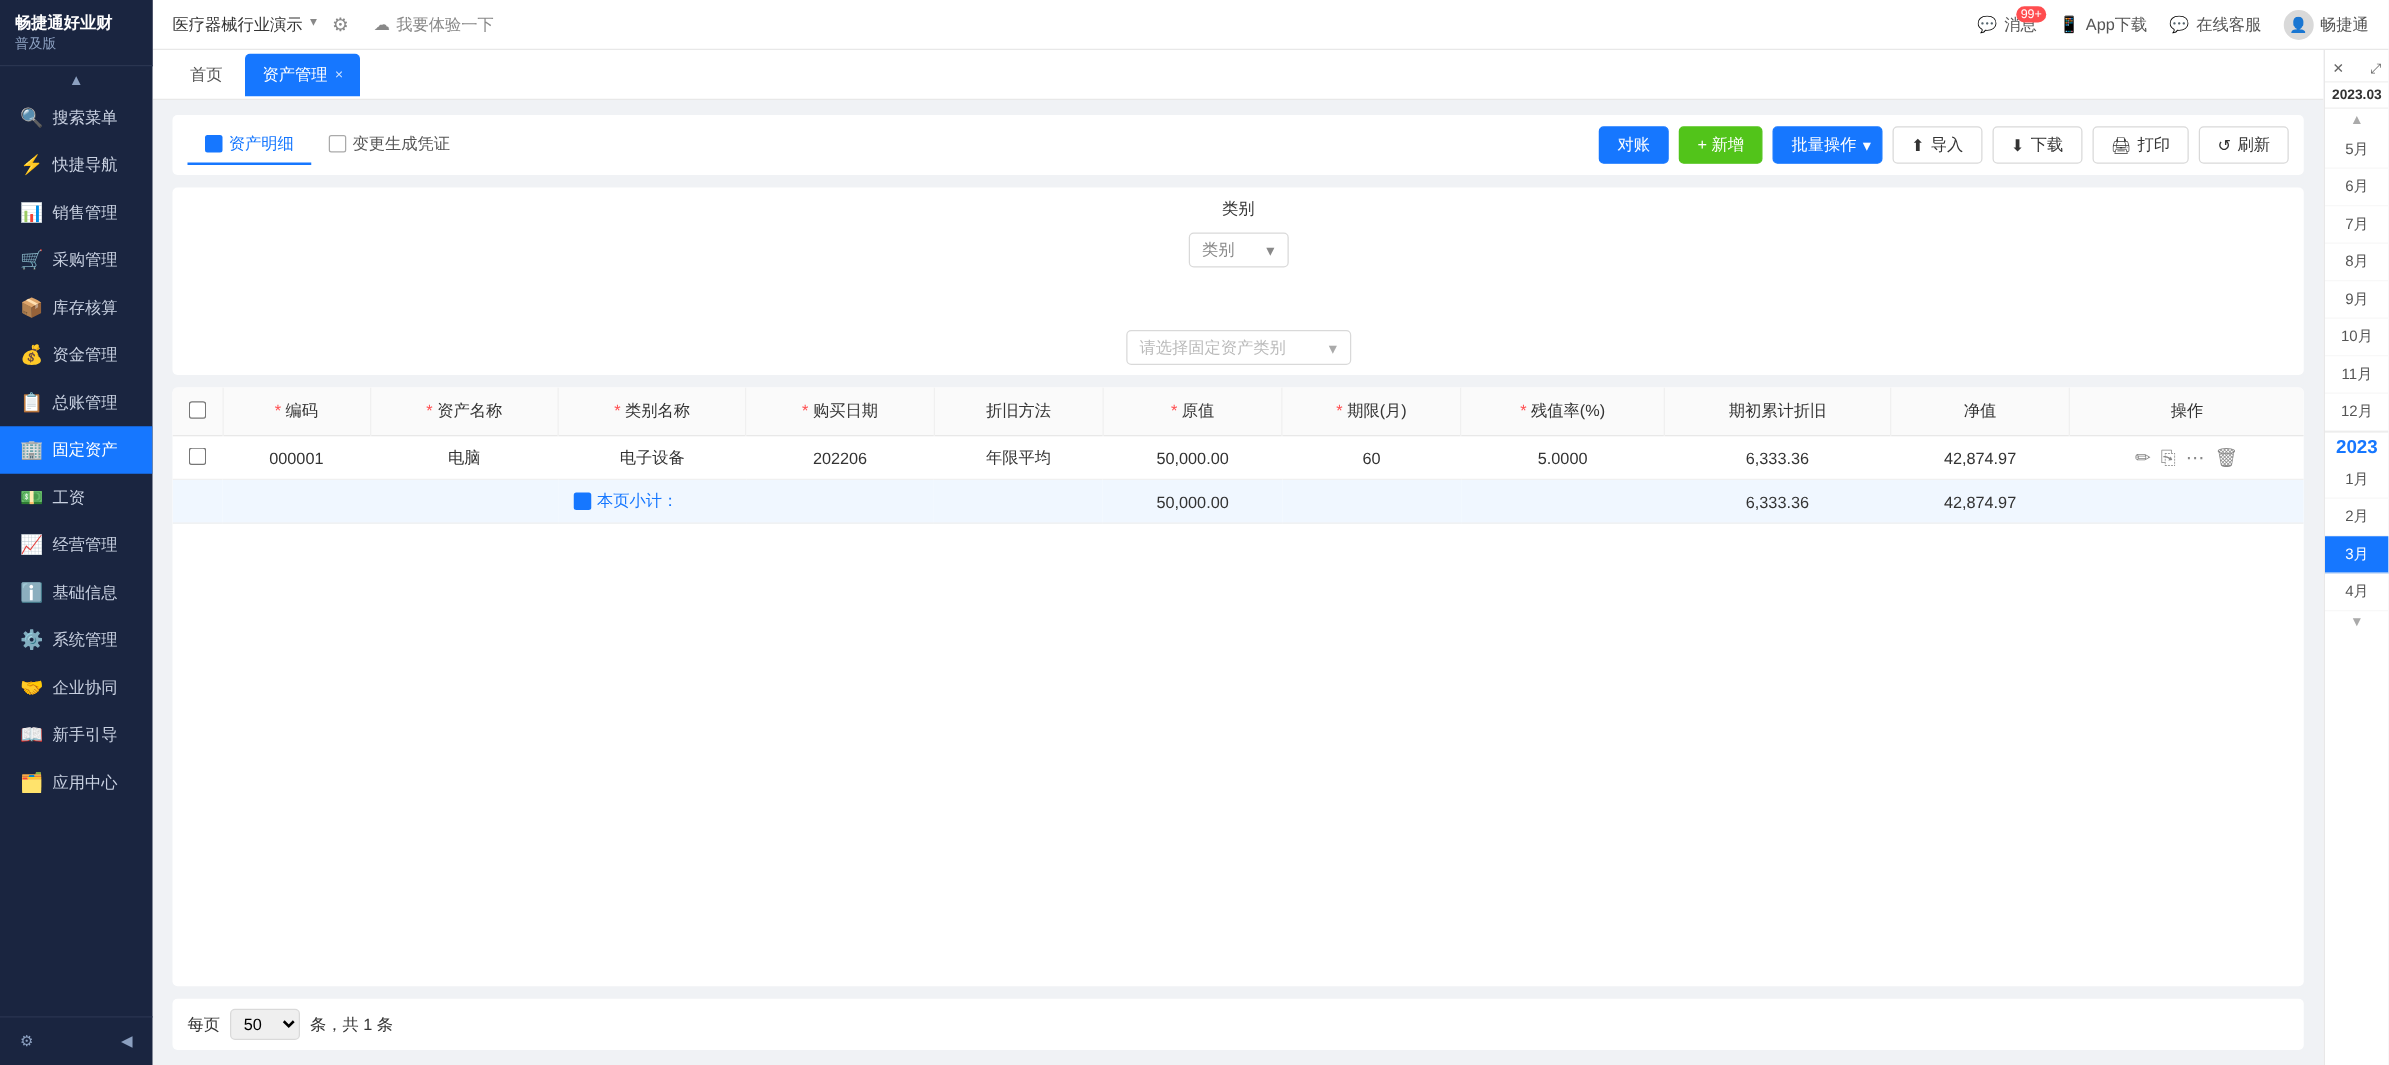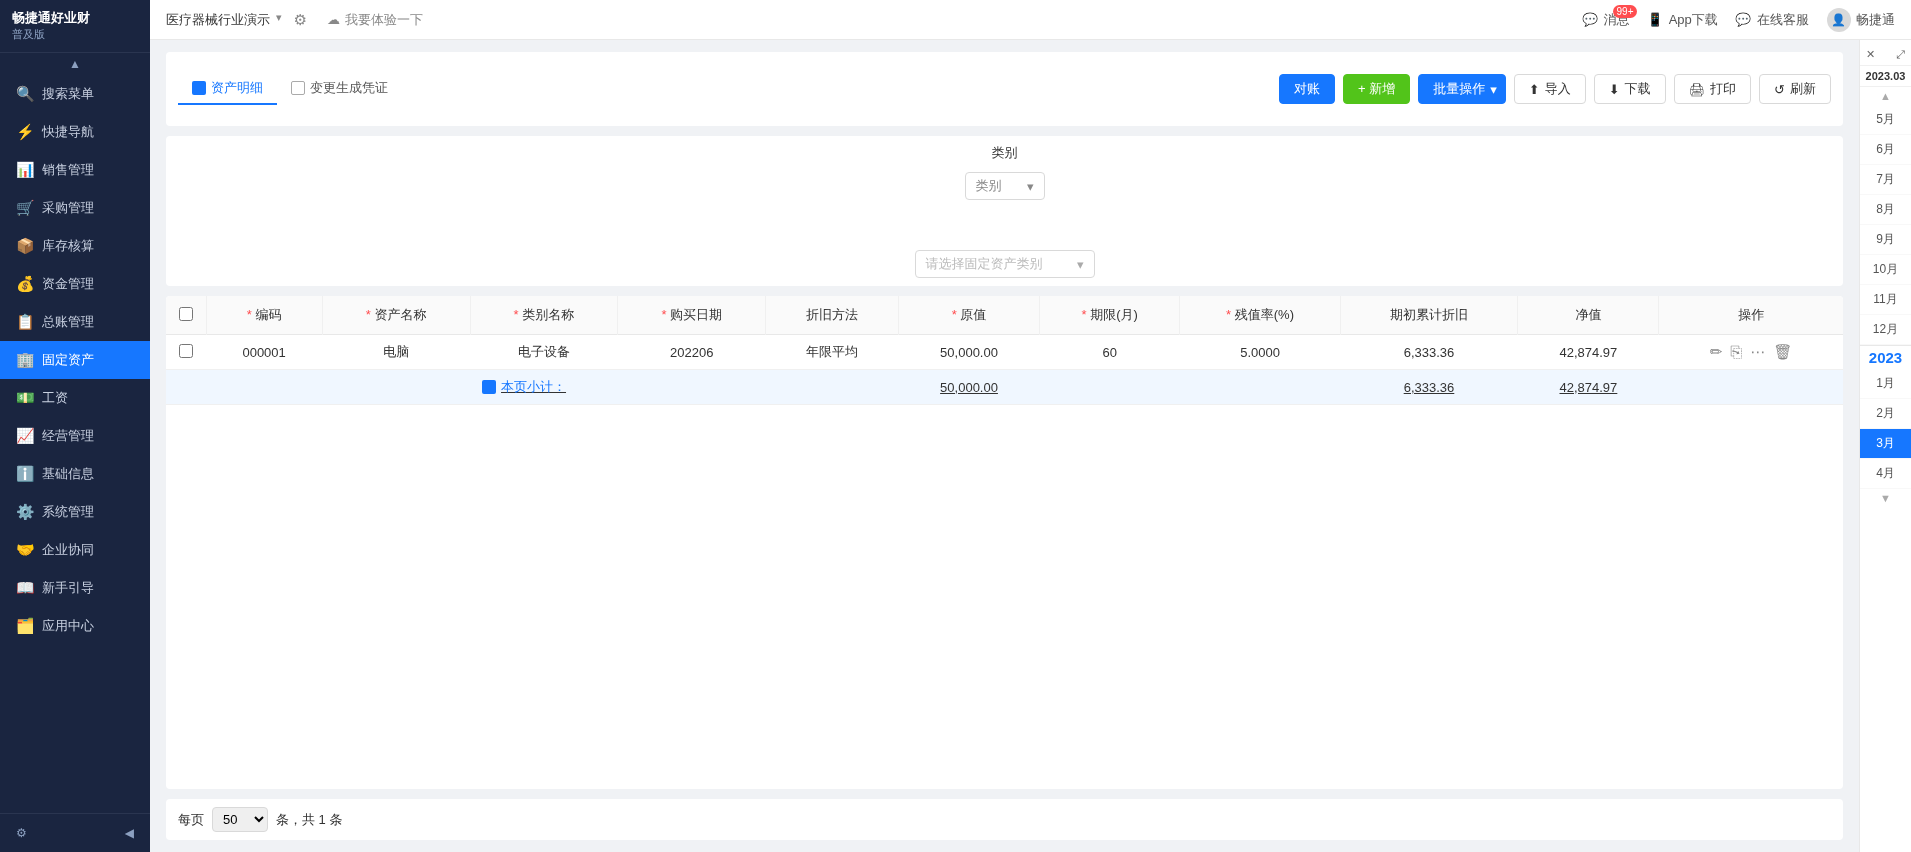--- a/index.html
+++ b/index.html
@@ -1,20 +1,20 @@
 <!DOCTYPE html>
 <html><head>
   <meta charset="utf-8">
   <style>
     * { box-sizing: border-box; margin: 0; padding: 0; }
     body { font-family: 'Microsoft YaHei', Arial, sans-serif; font-size: 13px; background: #f0f2f5; display: flex; height: 852px; overflow: hidden; }
 
     
     .sidebar {
-      width: 150px;
+      width: 122px;
       background: #1a2540;
       display: flex;
       flex-direction: column;
       color: #c8d0e0;
       flex-shrink: 0;
       height: 100%;
       position: relative;
     }
     .sidebar-logo {
       background: #1a2540;
@@ -226,21 +226,21 @@
       overflow: hidden;
       background: #f0f2f5;
     }
 
     
     .toolbar-row {
       display: flex;
       align-items: center;
       justify-content: space-between;
       background: #fff;
-      padding: 21px 12px;
+      padding: 8px 12px;
       border-radius: 4px;
     }
     .toolbar-tabs {
       display: flex;
       gap: 0;
     }
     .toolbar-tab {
       display: flex;
       align-items: center;
       gap: 5px;
@@ -374,21 +374,20 @@
     tbody td {
       padding: 8px 12px;
       text-align: center;
       color: #333;
       white-space: nowrap;
     }
     .subtotal-row td {
       background: #f0f7ff;
       color: #333;
       font-size: 13px;
-      text-decoration: underline;
     }
     .subtotal-label {
       display: flex;
       align-items: center;
       gap: 5px;
       color: #1677ff;
       font-size: 13px;
     }
     .subtotal-icon {
       width: 14px;
@@ -598,20 +597,29 @@
       <div class="topbar-user">
         <div class="avatar">👤</div>
         <span>畅捷通</span>
       </div>
     </div>
   </div>
 
   <div class="content-area">
     <div class="page-content">
 
+      <div class="tab-bar">
+        <div class="tab-item">
+          <span>首页</span>
+        </div>
+        <div class="tab-item active">
+          <span>资产管理</span>
+          <span class="tab-close">×</span>
+        </div>
+      </div>
 
       <div class="inner-content">
 
         <div class="toolbar-row">
           <div class="toolbar-tabs">
             <div class="toolbar-tab active">
               <span class="tab-icon" style="background:#1677ff;width:14px;height:14px;border-radius:2px;display:inline-block;"></span>
               <span>资产明细</span>
             </div>
             <div class="toolbar-tab">

